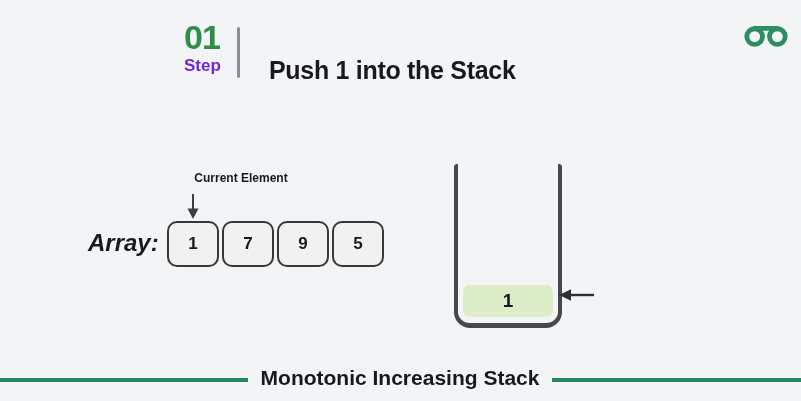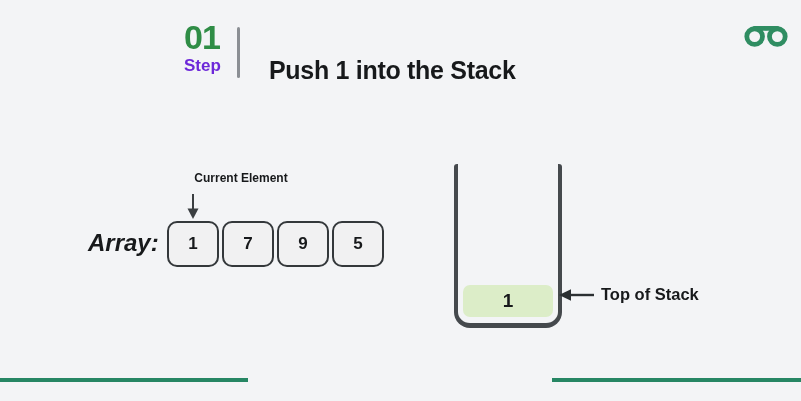--- a/index.html
+++ b/index.html
@@ -118,18 +118,18 @@
       <div class="array-box">5</div>
     </div>
 
   <div class="stack-container" id="stack-container">
       <div class="stack-item" style="background: rgb(220, 237, 200);">1</div>
     </div>
   <svg class="left-arrow" viewBox="0 0 38 16">
     <line x1="36" y1="8" x2="10" y2="8" stroke="#2b2f32" stroke-width="2.4"></line>
     <polygon points="1,8 13,2.2 13,13.8" fill="#2b2f32"></polygon>
   </svg>
-  <div class="top-of-stack-label">Top of Stack</div>
 
   <div class="footer-line left"></div>
+  <div class="footer-caption">Monotonic Increasing Stack</div>
   <div class="footer-line right"></div>
 
 </div>
 
 </body></html>

